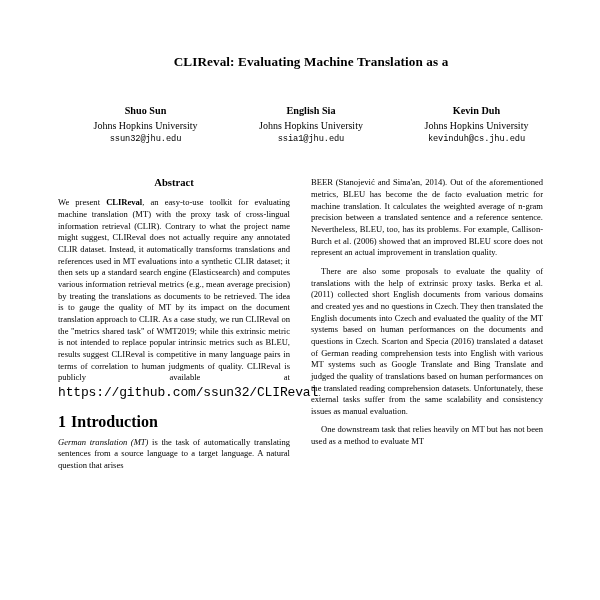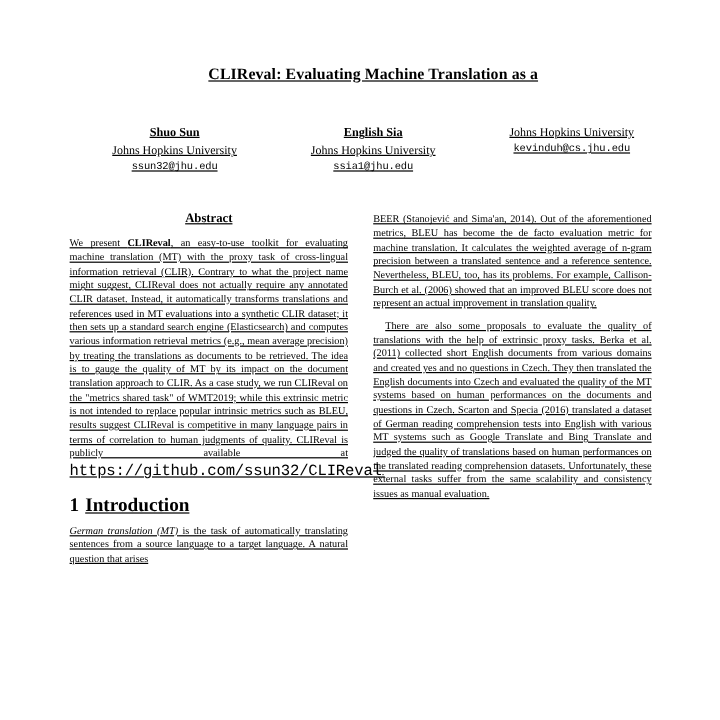--- a/index.html
+++ b/index.html
@@ -13,21 +13,20 @@
     overflow: hidden;
     font-family: "Liberation Serif", serif;
     color: #000000;
   }
   .page {
     position: relative;
     width: 600px;
     height: 464px;
     box-sizing: border-box;
     padding: 52px 36px 0 58px;
-    text-decoration: underline;
   }
   .title {
     text-align: center;
     font-size: 13.2px;
     font-weight: bold;
     line-height: 1.45;
     letter-spacing: 0.1px;
     margin: 0 10px;
   }
   .authors {
@@ -111,35 +110,37 @@
       <div class="author-name">Shuo Sun</div>
       <div class="author-affil">Johns Hopkins University</div>
       <div class="author-email">ssun32@jhu.edu</div>
     </div>
     <div class="author">
       <div class="author-name">English Sia</div>
       <div class="author-affil">Johns Hopkins University</div>
       <div class="author-email">ssia1@jhu.edu</div>
     </div>
     <div class="author">
+      <div class="author-name">Kevin Duh</div>
       <div class="author-affil">Johns Hopkins University</div>
       <div class="author-email">kevinduh@cs.jhu.edu</div>
     </div>
   </div>
 
   <div class="columns">
 
     <div class="col">
       <div class="abstract-heading">Abstract</div>
       <p class="body"><span>We present </span><b>CLIReval</b><span>, an easy-to-use toolkit for evaluating machine translation (MT) with the proxy task of cross-lingual information retrieval (CLIR). Contrary to what the project name might suggest, CLIReval does not actually require any annotated CLIR dataset. Instead, it automatically transforms translations and references used in MT evaluations into a synthetic CLIR dataset; it then sets up a standard search engine (Elasticsearch) and computes various information retrieval metrics (e.g., mean average precision) by treating the translations as documents to be retrieved. The idea is to gauge the quality of MT by its impact on the document translation approach to CLIR. As a case study, we run CLIReval on the "metrics shared task" of WMT2019; while this extrinsic metric is not intended to replace popular intrinsic metrics such as BLEU, results suggest CLIReval is competitive in many language pairs in terms of correlation to human judgments of quality. CLIReval is publicly available at </span><span class="mono">https://github.com/ssun32/CLIReval</span><span>.</span></p>
 
       <div class="section-heading"><span class="num">1</span><span>Introduction</span></div>
 
       <p class="body"><i>German translation (MT)</i><span> is the task of automatically translating sentences from a source language to a target language. A natural question that arises</span></p>
     </div>
 
     <div class="col">
       <p class="body">BEER (Stanojević and Sima'an, 2014). Out of the aforementioned metrics, BLEU has become the de facto evaluation metric for machine translation. It calculates the weighted average of n-gram precision between a translated sentence and a reference sentence. Nevertheless, BLEU, too, has its problems. For example, Callison-Burch et al. (2006) showed that an improved BLEU score does not represent an actual improvement in translation quality.</p>
       <p class="body indent">There are also some proposals to evaluate the quality of translations with the help of extrinsic proxy tasks. Berka et al. (2011) collected short English documents from various domains and created yes and no questions in Czech. They then translated the English documents into Czech and evaluated the quality of the MT systems based on human performances on the documents and questions in Czech. Scarton and Specia (2016) translated a dataset of German reading comprehension tests into English with various MT systems such as Google Translate and Bing Translate and judged the quality of translations based on human performances on the translated reading comprehension datasets. Unfortunately, these external tasks suffer from the same scalability and consistency issues as manual evaluation.</p>
+      <p class="body indent">One downstream task that relies heavily on MT but has not been used as a method to evaluate MT</p>
     </div>
 
   </div>
 </div>
 
 </body></html>

